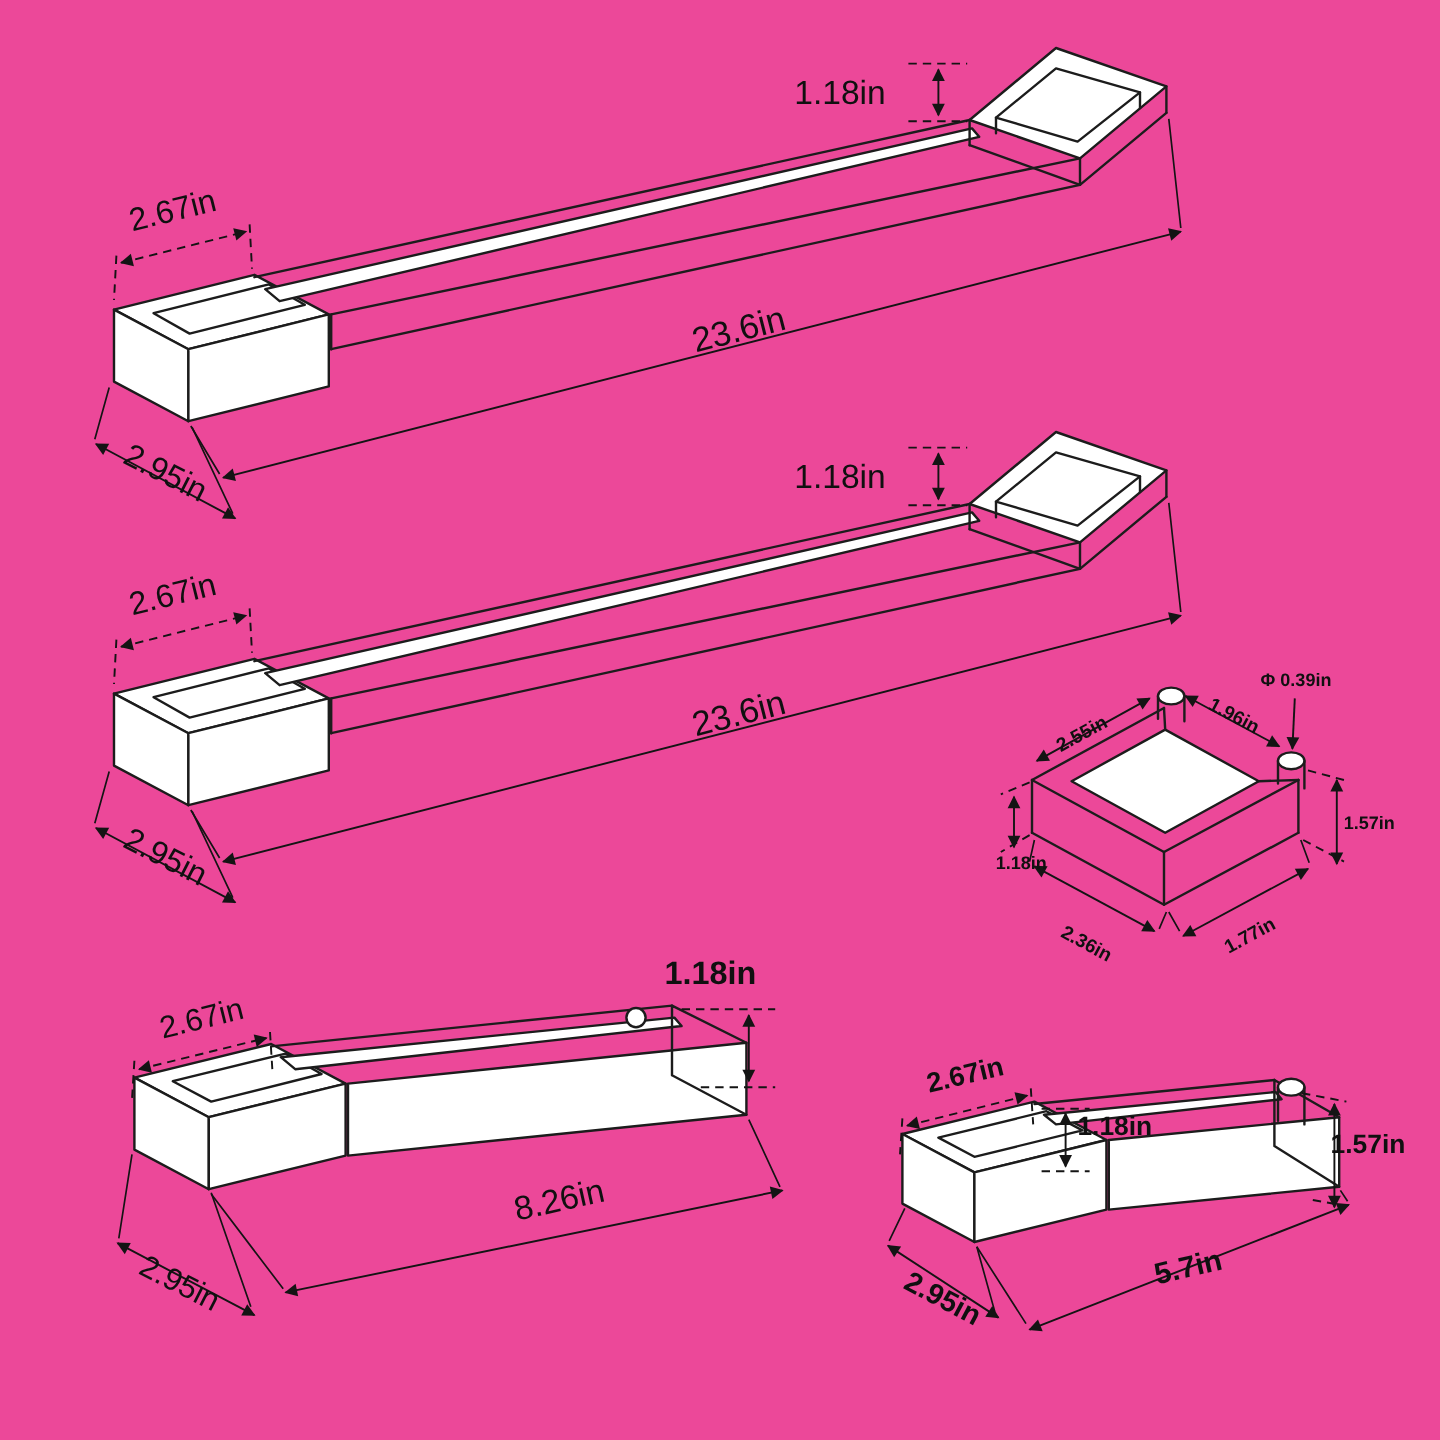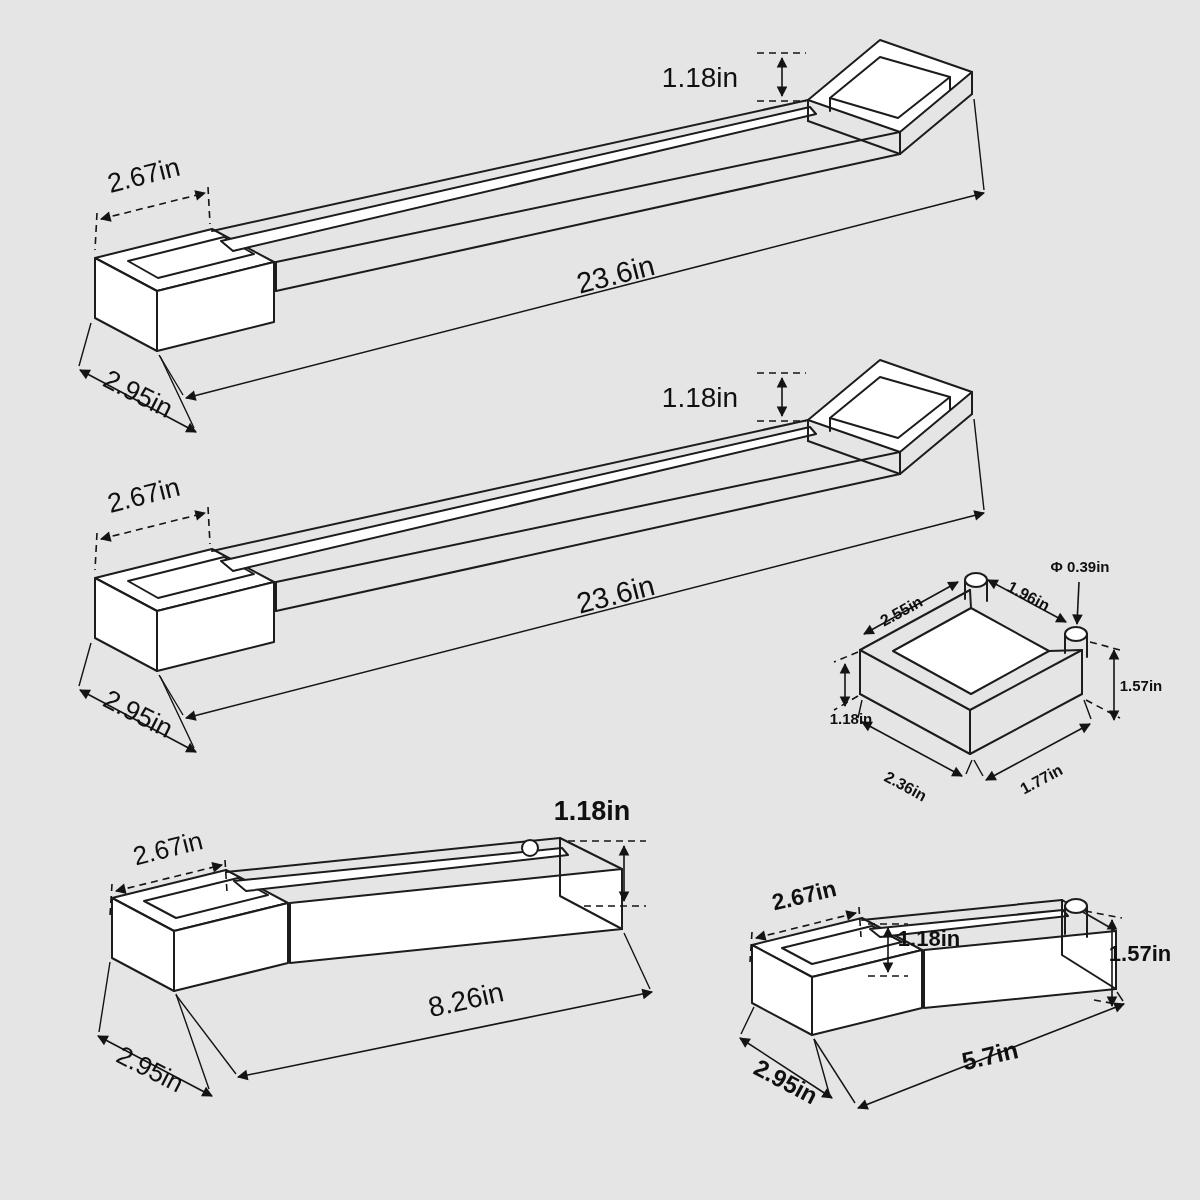--- a/index.html
+++ b/index.html
@@ -1,16 +1,16 @@
 <!DOCTYPE html>
 <html><head>
 <meta charset="utf-8">
 <style>
   html,body{margin:0;padding:0;background:#ffffff;}
-  .stage{position:relative;width:1200px;height:1200px;background:#e5e5e5;overflow:hidden;}
+  .stage{position:relative;width:1200px;height:1200px;background:#ec4899;overflow:hidden;}
   svg{display:block;}
   .part{stroke:#1c1c1c;stroke-width:2;fill:none;stroke-linejoin:round;stroke-linecap:round;}
   .face{fill:#ffffff;}
   .dim{stroke:#141414;stroke-width:1.6;fill:none;}
   .dash{stroke-dasharray:7 5;}
   .tick{stroke:#141414;stroke-width:1.4;fill:none;}
   text{fill:#101010;font-family:"Liberation Sans",sans-serif;}
 </style>
 </head>
 <body>

